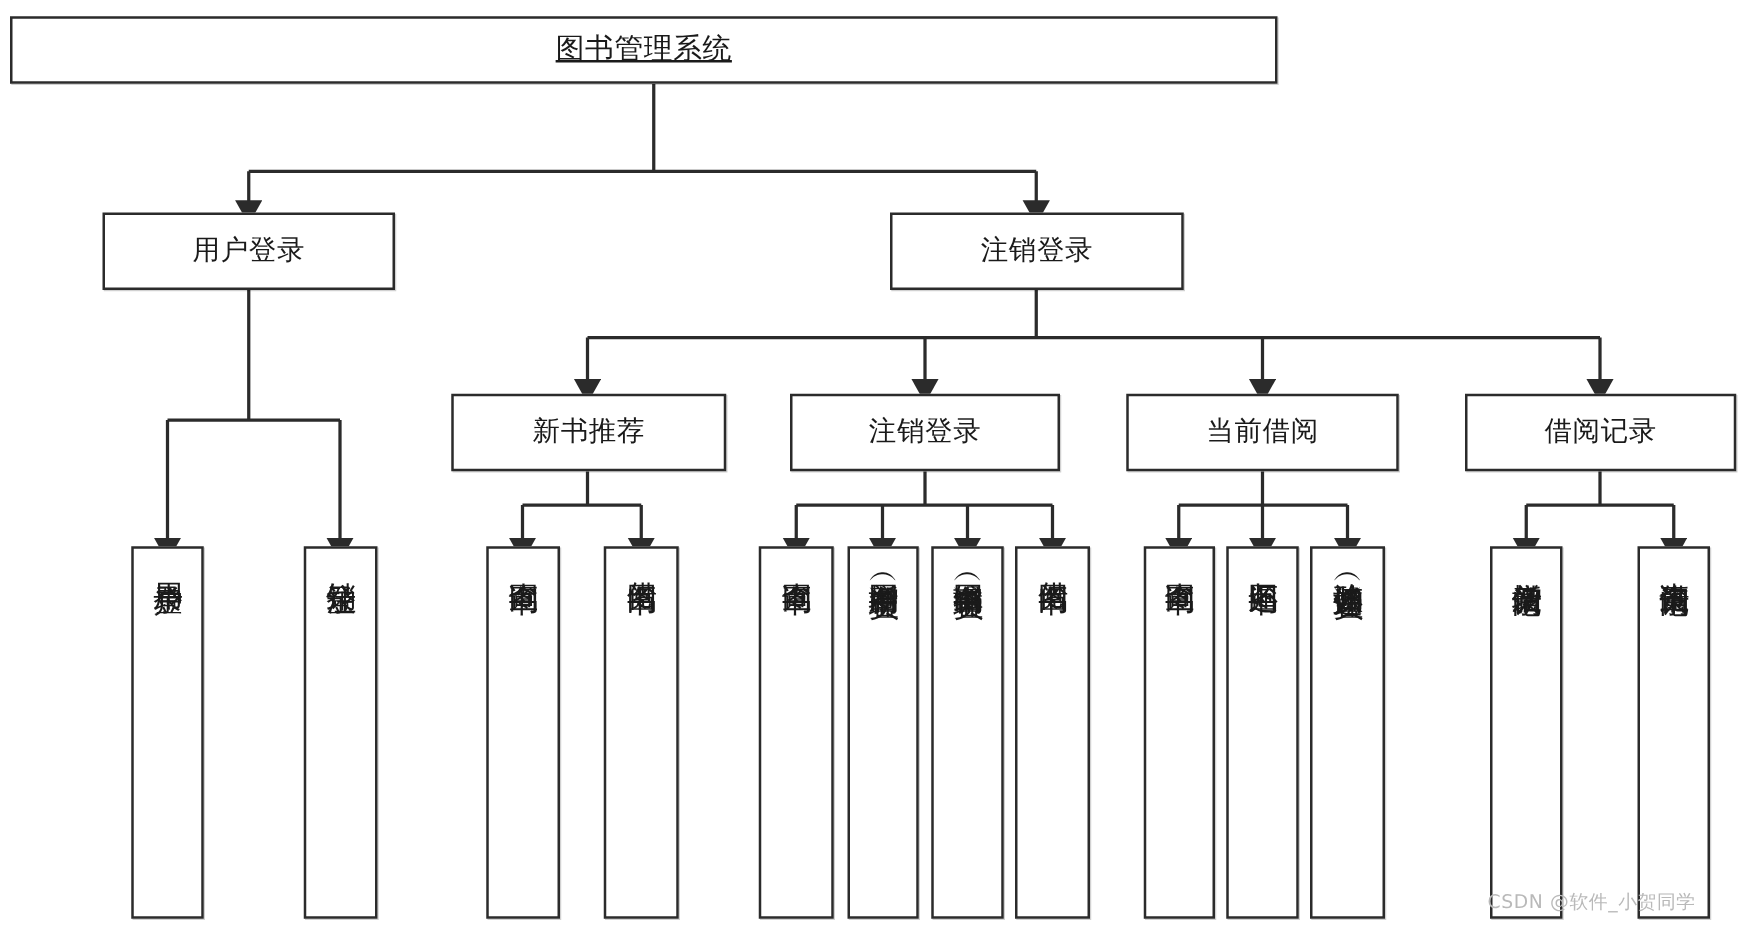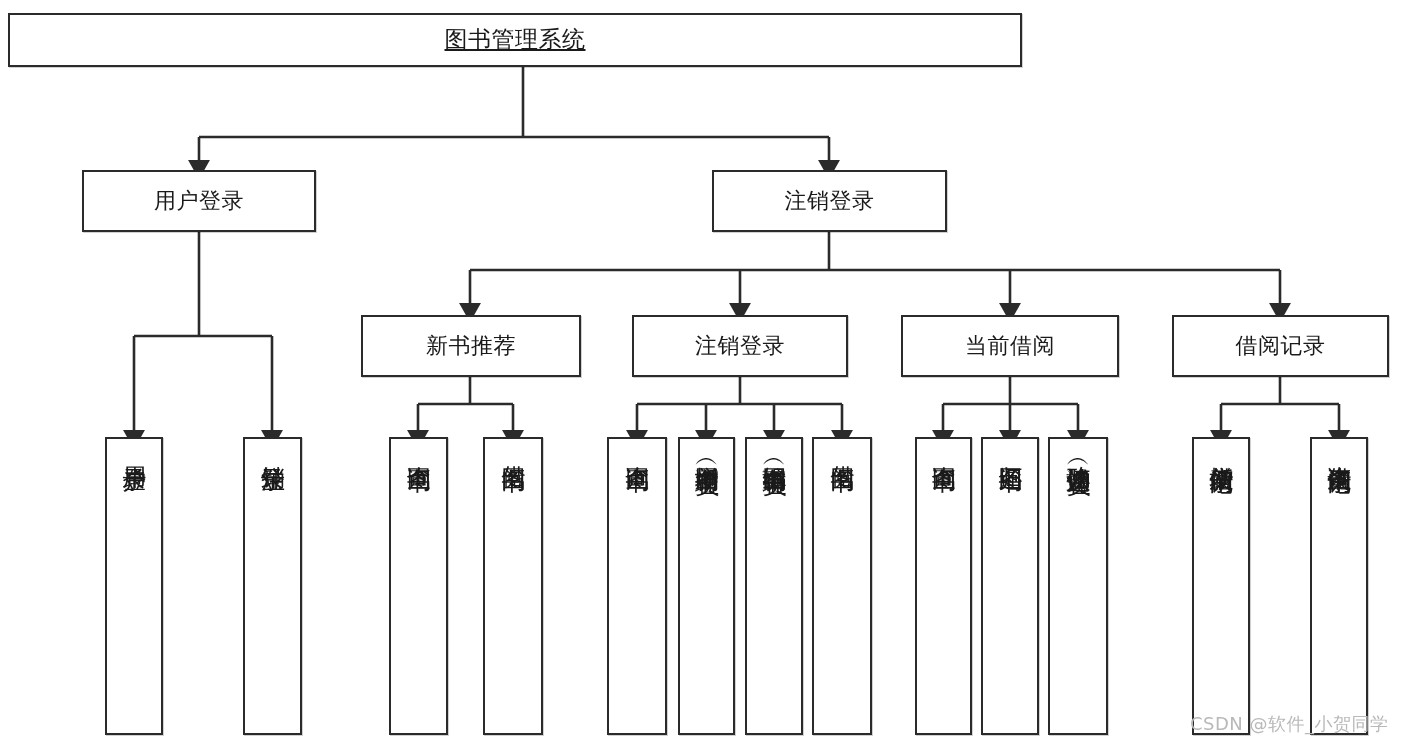--- a/index.html
+++ b/index.html
@@ -61,21 +61,21 @@
     text-orientation: upright;
     font-size: 24px;
     line-height: 1.05;
     letter-spacing: 1px;
     white-space: nowrap;
   }
   .watermark {
     position: absolute;
     left: 1190px;
     top: 712px;
-    font-size: 18px;
+    font-size: 15px;
     color: #b9b9b9;
     letter-spacing: 0.5px;
     white-space: nowrap;
     font-family: "DejaVu Sans", "Liberation Sans", sans-serif;
   }
 </style>
 </head>
 <body>
 
 <div id="canvas">

